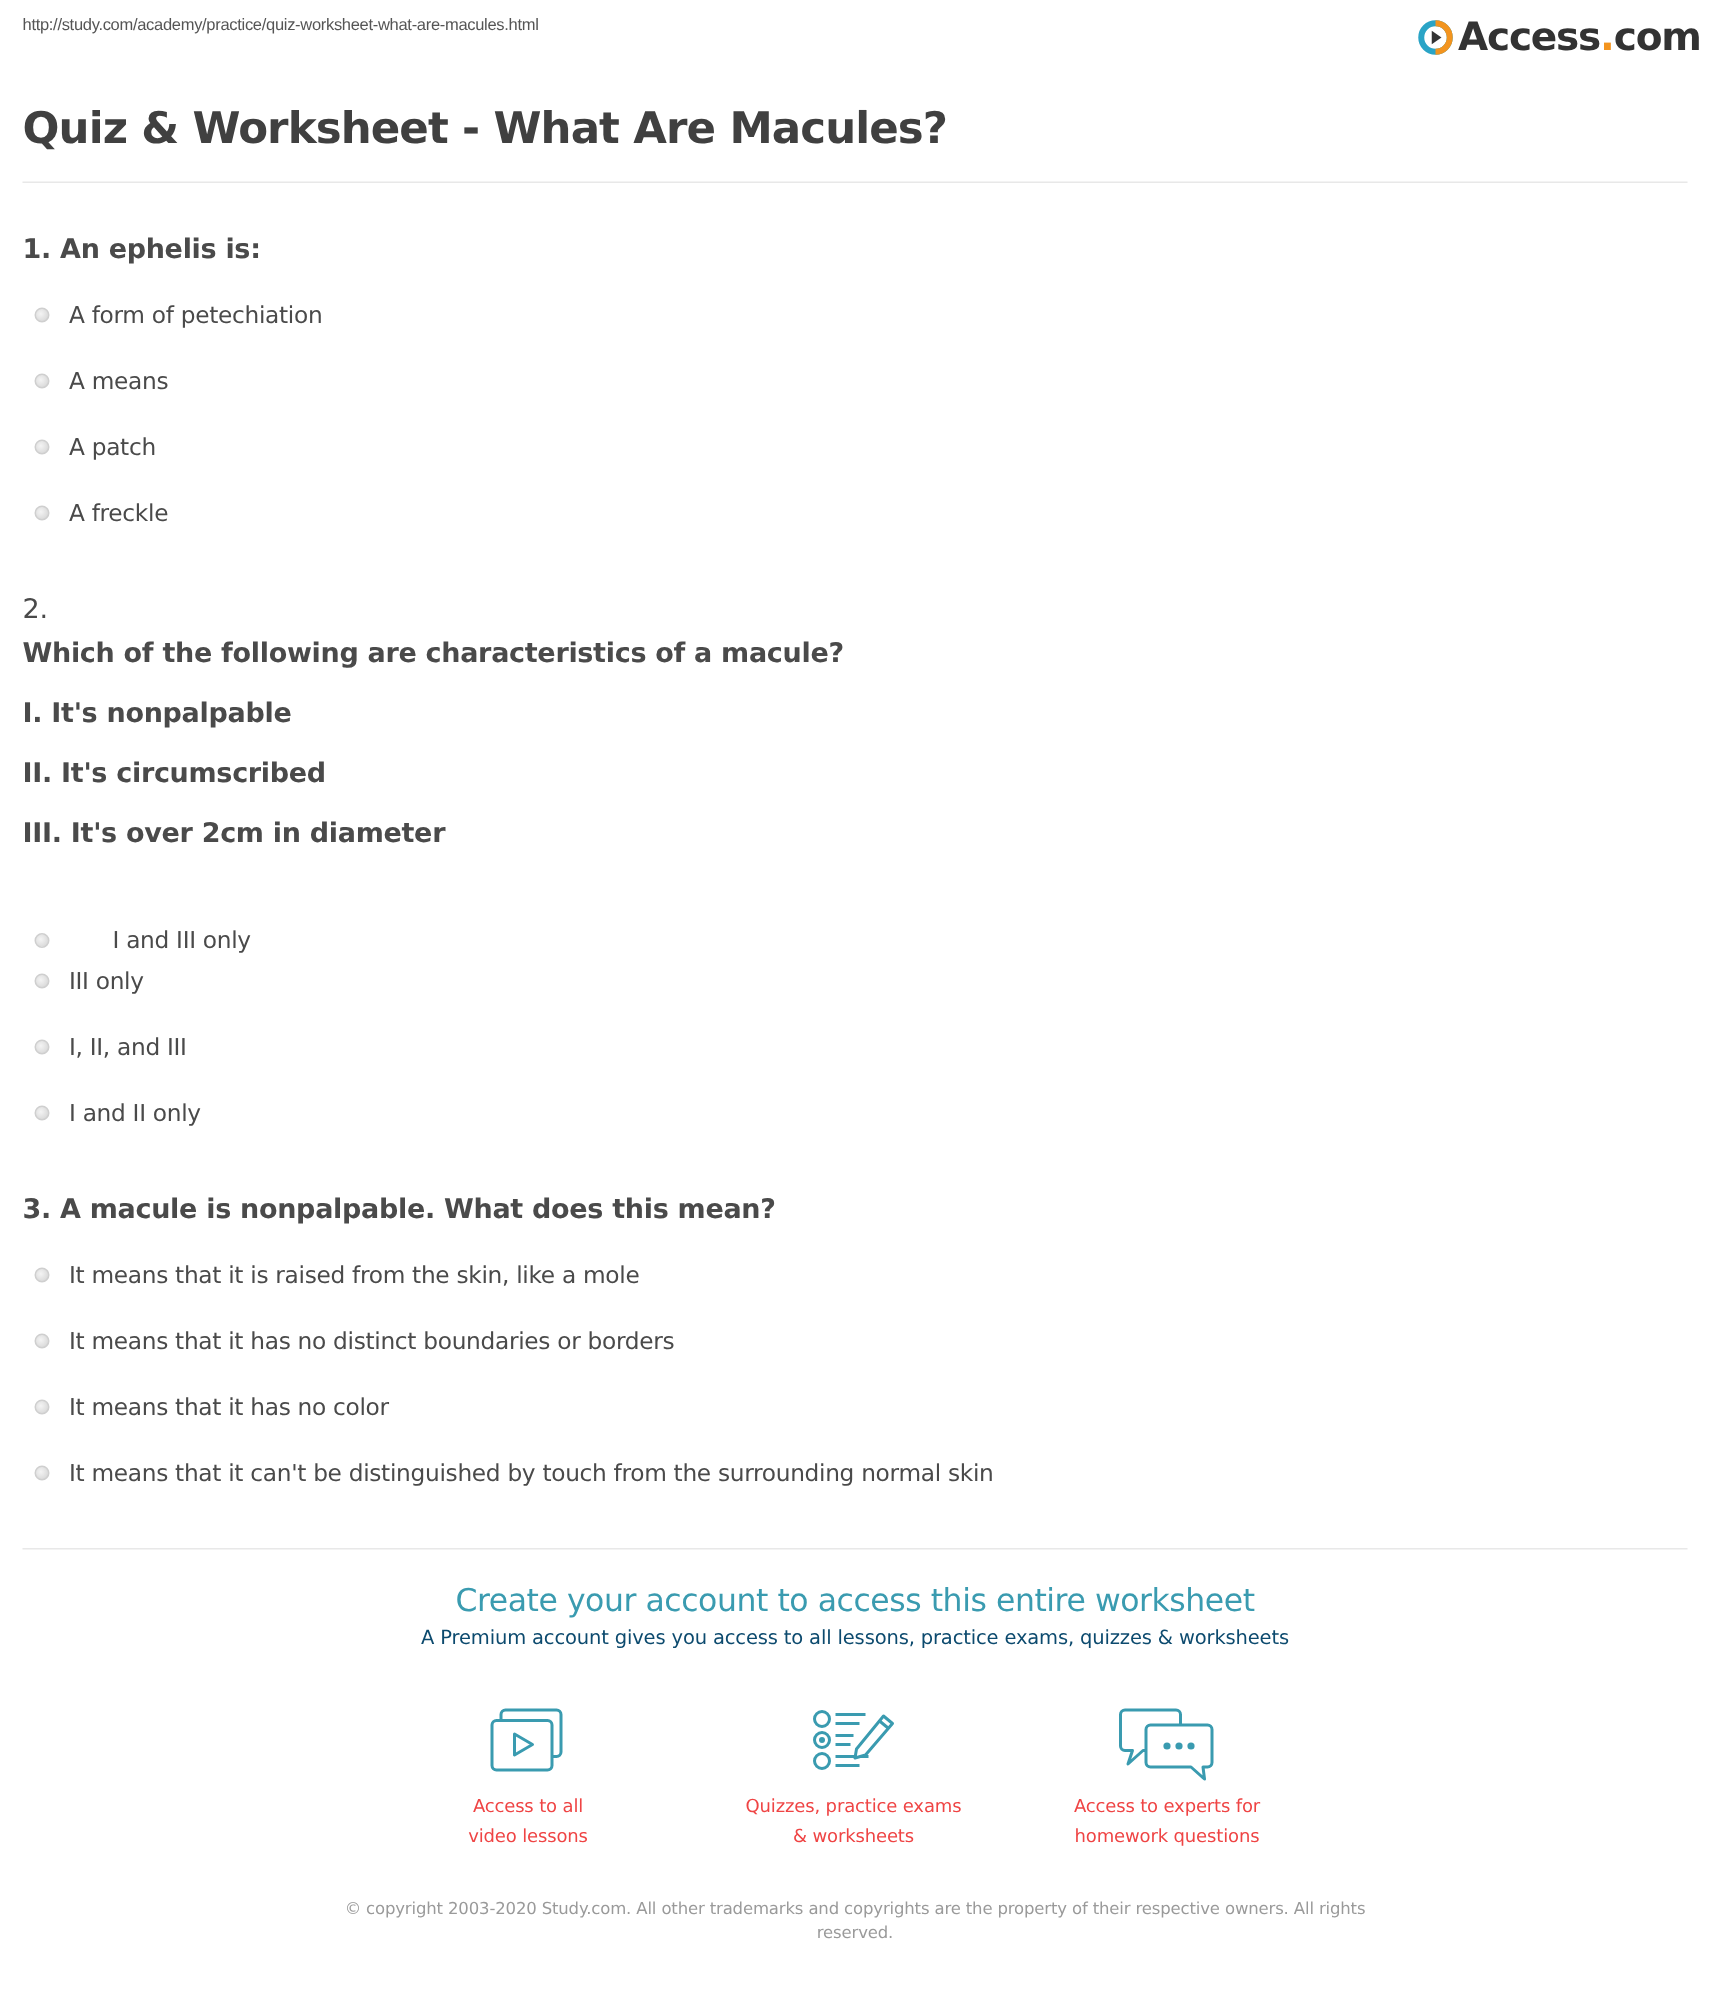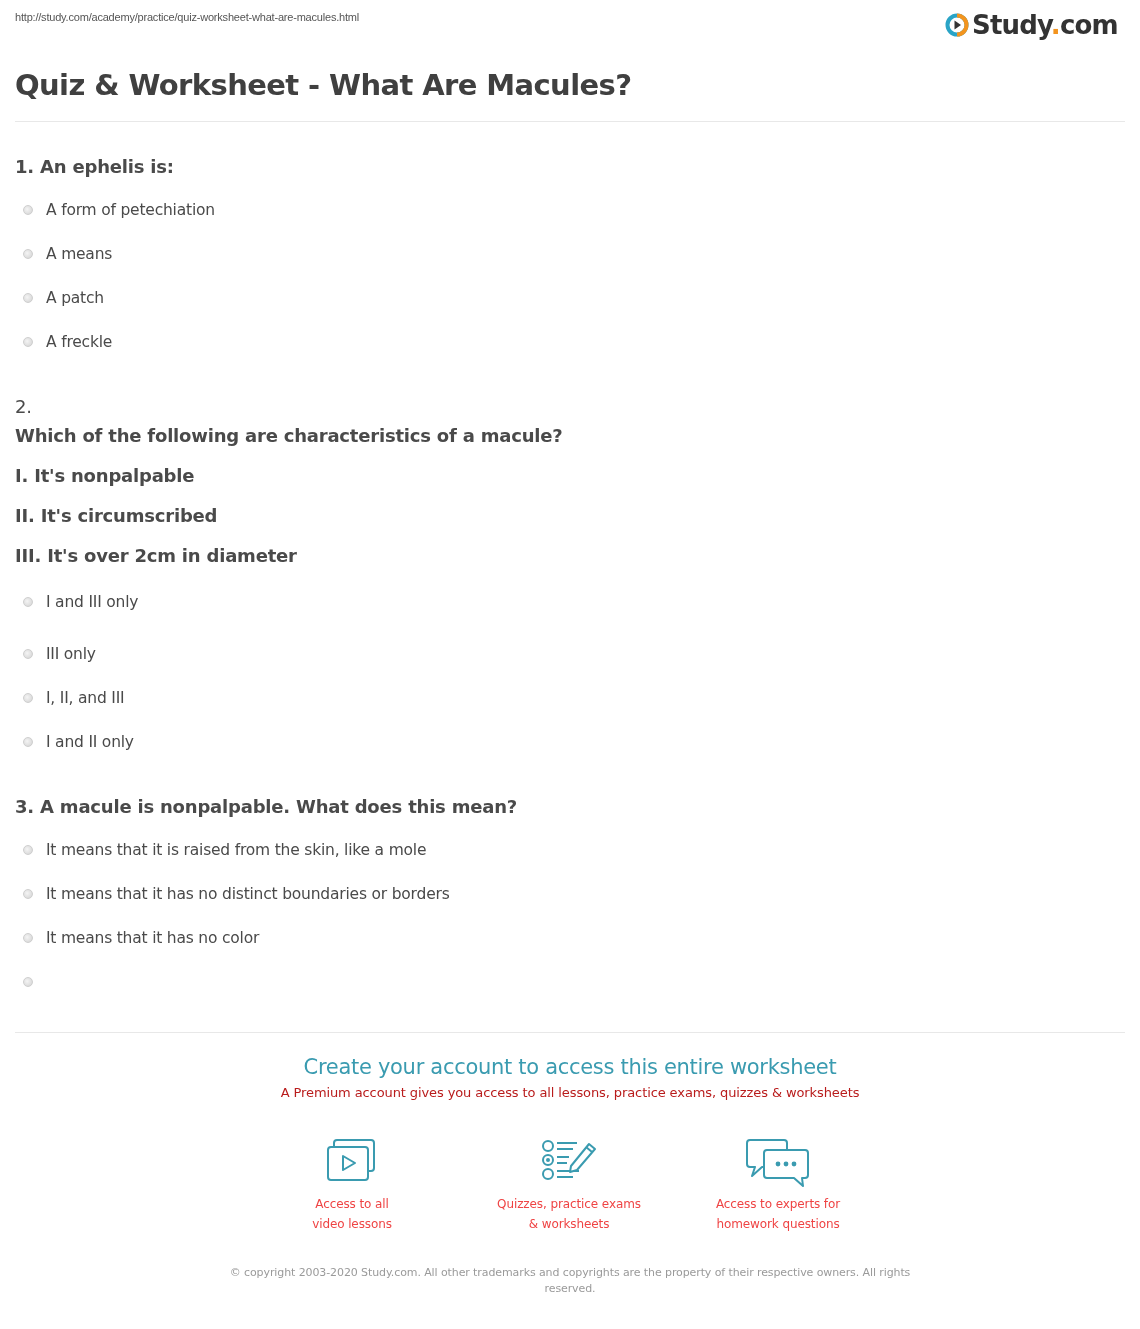--- a/index.html
+++ b/index.html
@@ -50,21 +50,21 @@
   .opt-label { font-size: 15.5px; color: #4a4a4a; letter-spacing: -0.2px; }
   .hr-bottom {
     position: absolute; left: 15px; top: 1032px; width: 1110px; height: 1px; background: #e8e8e8;
   }
   .cta-title {
     position: absolute; left: 0; width: 1140px; top: 1055px; text-align: center;
     font-size: 21px; color: #3a9bb0; font-weight: normal; letter-spacing: -0.3px;
   }
   .cta-sub {
     position: absolute; left: 0; width: 1140px; top: 1085px; text-align: center;
-    font-size: 13px; color: #b91c1c; letter-spacing: -0.1px;
+    font-size: 13px; color: #0c4a6e; letter-spacing: -0.1px;
   }
   .feature {
     position: absolute; top: 1138px; width: 200px; text-align: center;
   }
   .feature svg { display: block; margin: 0 auto; }
   .feature-label {
     margin-top: 12px; font-size: 12px; line-height: 20px; color: #ef4444; letter-spacing: -0.1px;
   }
   .copyright {
     position: absolute; left: 215px; width: 710px; top: 1265px; text-align: center;
@@ -75,21 +75,21 @@
 <body>
 
 <div class="url">http://study.com/academy/practice/quiz-worksheet-what-are-macules.html</div>
 
 <div class="logo">
   <svg class="logo-mark" viewBox="0 0 24 24">
     <circle cx="12" cy="12" r="9.5" fill="none" stroke="#2aa4c6" stroke-width="4"></circle>
     <path d="M12 2.5 A9.5 9.5 0 0 1 21.5 12 A9.5 9.5 0 0 1 12 21.5" fill="none" stroke="#f3941e" stroke-width="4"></path>
     <path d="M9.5 7.5 L16 12 L9.5 16.5 Z" fill="#333"></path>
   </svg>
-  <span class="logo-text"><span>Study</span><span class="logo-dot">.</span><span>com</span></span>
+  <span class="logo-text"><span>Access</span><span class="logo-dot">.</span><span>com</span></span>
 </div>
 
 <h1 class="title">Quiz &amp; Worksheet - What Are Macules?</h1>
 <div class="hr-top"></div>
 
 <div class="q-head" style="top:156px;">1. An ephelis is:</div>
 <label class="opt" style="top:200px;">
   <span class="radio"></span>
   <span class="opt-label">A form of petechiation</span>
 </label>
@@ -104,21 +104,21 @@
 <label class="opt" style="top:332px;">
   <span class="radio"></span>
   <span class="opt-label">A freckle</span>
 </label>
 
 <div class="q-line" style="top:396px; font-weight:normal;">2.</div>
 <div class="q-line" style="top:425px;">Which of the following are characteristics of a macule?</div>
 <div class="q-line" style="top:465px;">I. It's nonpalpable</div>
 <div class="q-line" style="top:505px;">II. It's circumscribed</div>
 <div class="q-line" style="top:545px;">III. It's over 2cm in diameter</div>
-<label class="opt" style="top:592px;">
+<label class="opt" style="top:617px;gap:29px;">
   <span class="radio"></span>
   <span class="opt-label">I and III only</span>
 </label>
 <label class="opt" style="top:644px;">
   <span class="radio"></span>
   <span class="opt-label">III only</span>
 </label>
 <label class="opt" style="top:688px;">
   <span class="radio"></span>
   <span class="opt-label">I, II, and III</span>
@@ -136,20 +136,21 @@
 <label class="opt" style="top:884px;">
   <span class="radio"></span>
   <span class="opt-label">It means that it has no distinct boundaries or borders</span>
 </label>
 <label class="opt" style="top:928px;">
   <span class="radio"></span>
   <span class="opt-label">It means that it has no color</span>
 </label>
 <label class="opt" style="top:972px;">
   <span class="radio"></span>
+  <span class="opt-label">It means that it can't be distinguished by touch from the surrounding normal skin</span>
 </label>
 
 <div class="hr-bottom"></div>
 
 <div class="cta-title">Create your account to access this entire worksheet</div>
 <div class="cta-sub">A Premium account gives you access to all lessons, practice exams, quizzes &amp; worksheets</div>
 
 <div class="feature" style="left:252px;">
   <svg width="52" height="44" viewBox="0 0 52 44">
     <rect x="8" y="2" width="40" height="31" rx="3" fill="#fff" stroke="#3a9bb0" stroke-width="2"></rect>

